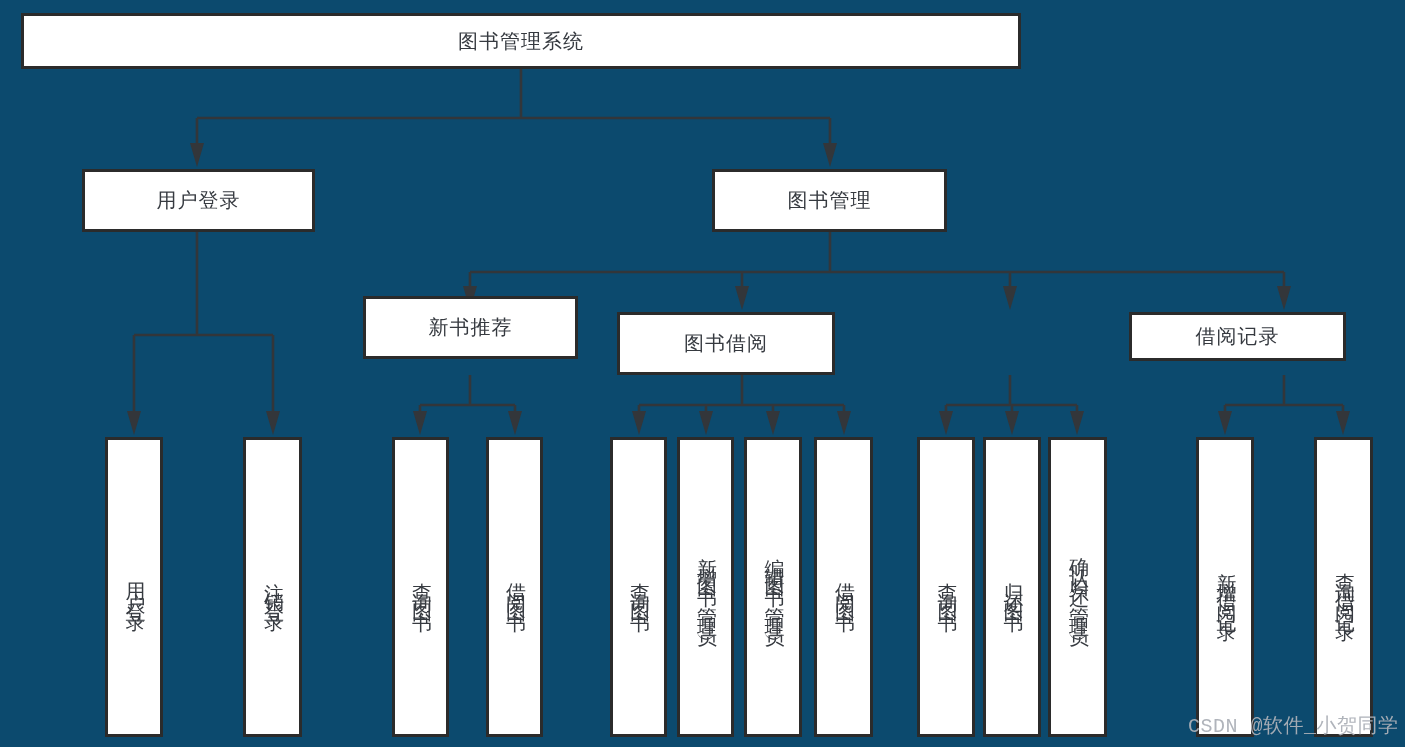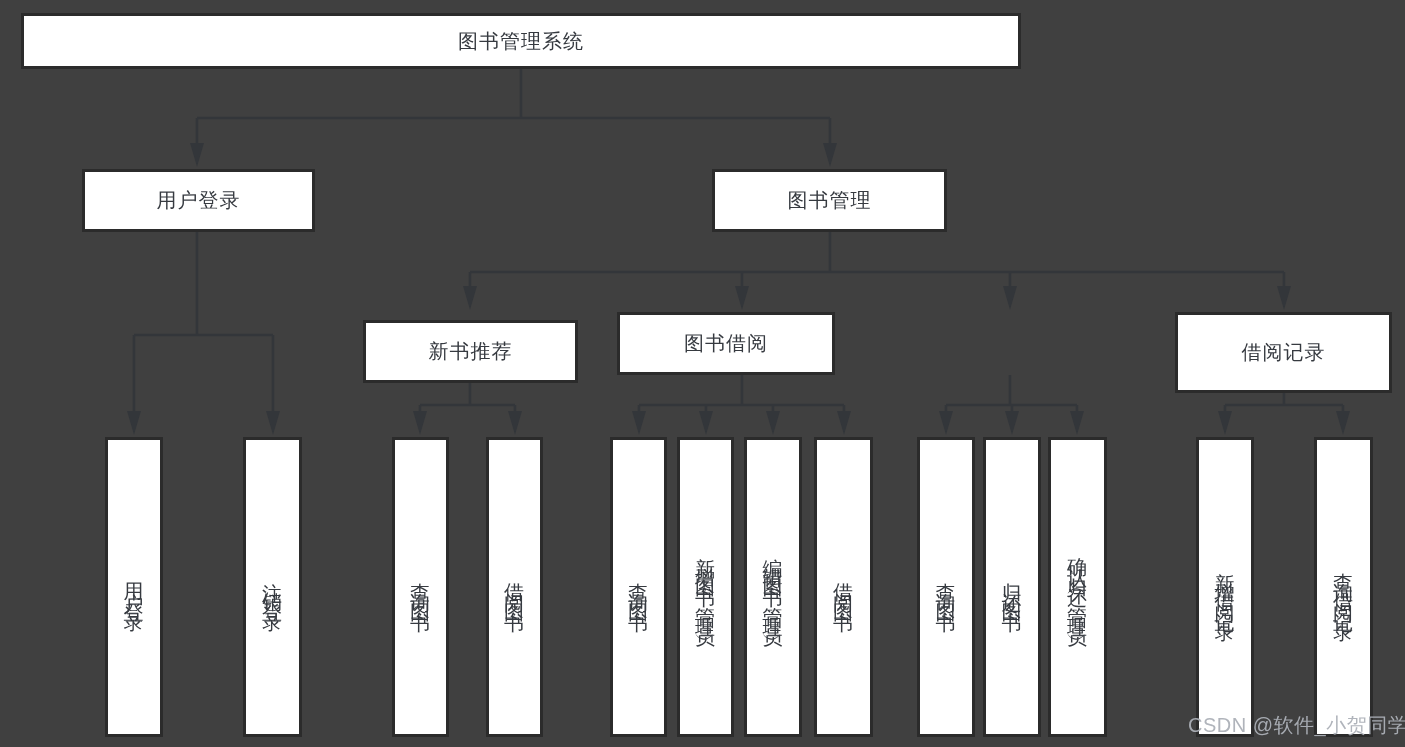--- a/index.html
+++ b/index.html
@@ -1,20 +1,20 @@
 <!DOCTYPE html>
 <html><head>
 <meta charset="utf-8">
 <style>
   html,body{margin:0;padding:0;background:#ffffff;}
   .stage{
     position:relative;
     width:1405px;height:747px;
-    background:#404040;
-    font-family:Liberation Sans, sans-serif;
+    background:#0c4a6e;
+    font-family:Liberation Mono, monospace;
     overflow:hidden;
   }
   .connectors{position:absolute;left:0;top:0;z-index:1;}
   .node{
     position:absolute;
     box-sizing:border-box;
     background:#ffffff;
     border:3px solid #2b2b2b;
     color:#363a40;
     display:flex;align-items:center;justify-content:center;
@@ -86,23 +86,23 @@
       <polygon points="1218,411 1232,411 1225,435"></polygon>
       <polygon points="1336,411 1350,411 1343,435"></polygon>
     </g>
   </svg>
 
   <div class="node hnode" style="left:21px;top:13px;width:1000px;height:56px;">图书管理系统</div>
 
   <div class="node hnode" style="left:82px;top:169px;width:233px;height:63px;">用户登录</div>
   <div class="node hnode" style="left:712px;top:169px;width:235px;height:63px;">图书管理</div>
 
-  <div class="node hnode" style="left:363px;top:320px;width:215px;height:63px;">新书推荐</div>
+  <div class="node hnode" style="left:363px;top:296px;width:215px;height:63px;">新书推荐</div>
   <div class="node hnode" style="left:617px;top:312px;width:218px;height:63px;">图书借阅</div>
-  <div class="node hnode" style="left:1175px;top:312px;width:217px;height:81px;">借阅记录</div>
+  <div class="node hnode" style="left:1129px;top:312px;width:217px;height:49px;">借阅记录</div>
 
   <div class="node vnode" style="left:105px;width:58px;">用户登录</div>
   <div class="node vnode" style="left:243px;width:59px;">注销登录</div>
 
   <div class="node vnode" style="left:392px;width:57px;">查询图书</div>
   <div class="node vnode" style="left:486px;width:57px;">借阅图书</div>
 
   <div class="node vnode" style="left:610px;width:57px;">查询图书</div>
   <div class="node vnode" style="left:677px;width:57px;">新增图书（管理员）</div>
   <div class="node vnode" style="left:744px;width:58px;">编辑图书（管理员）</div>

